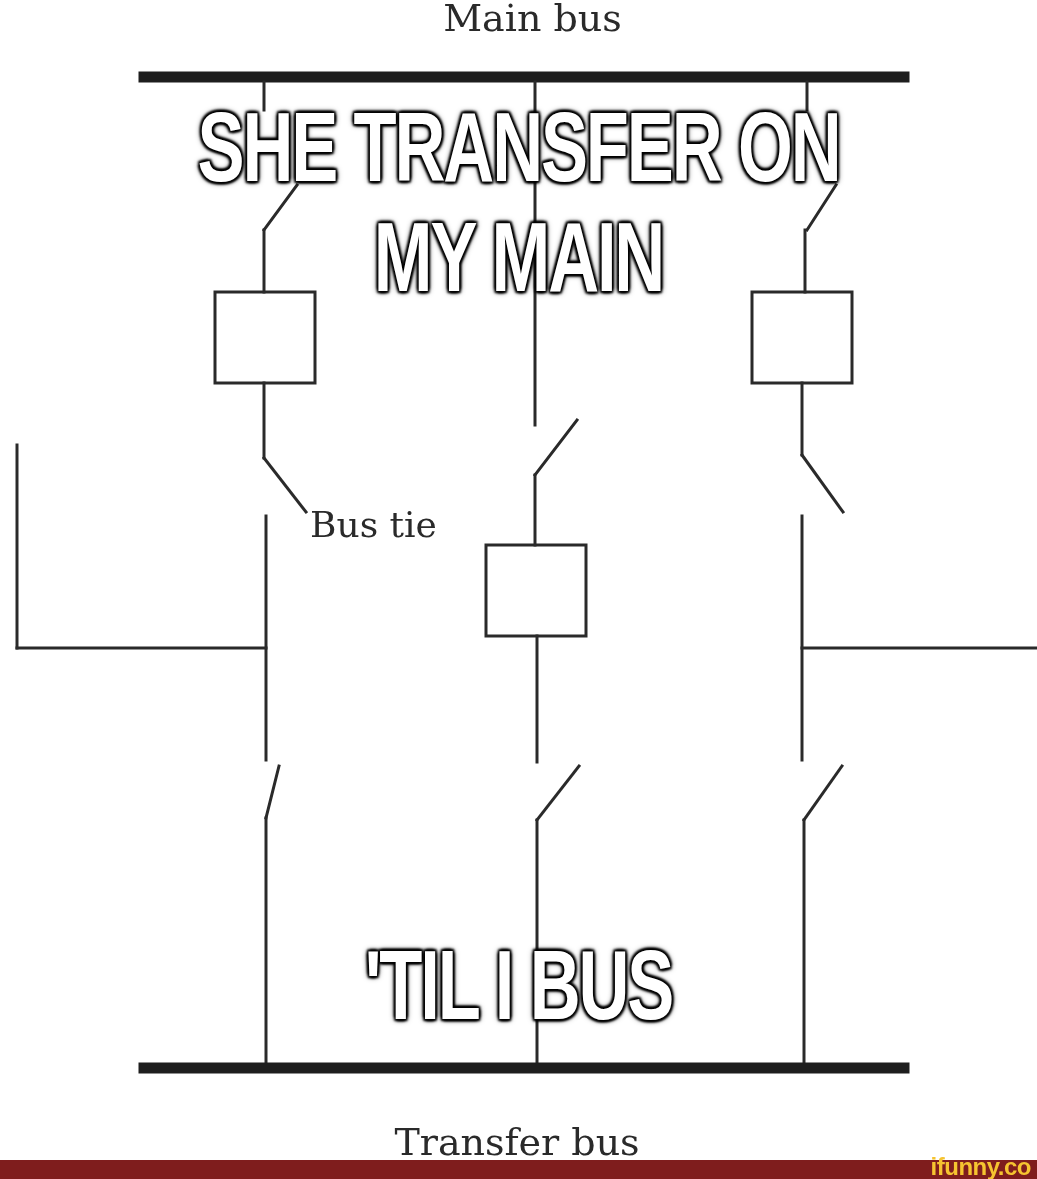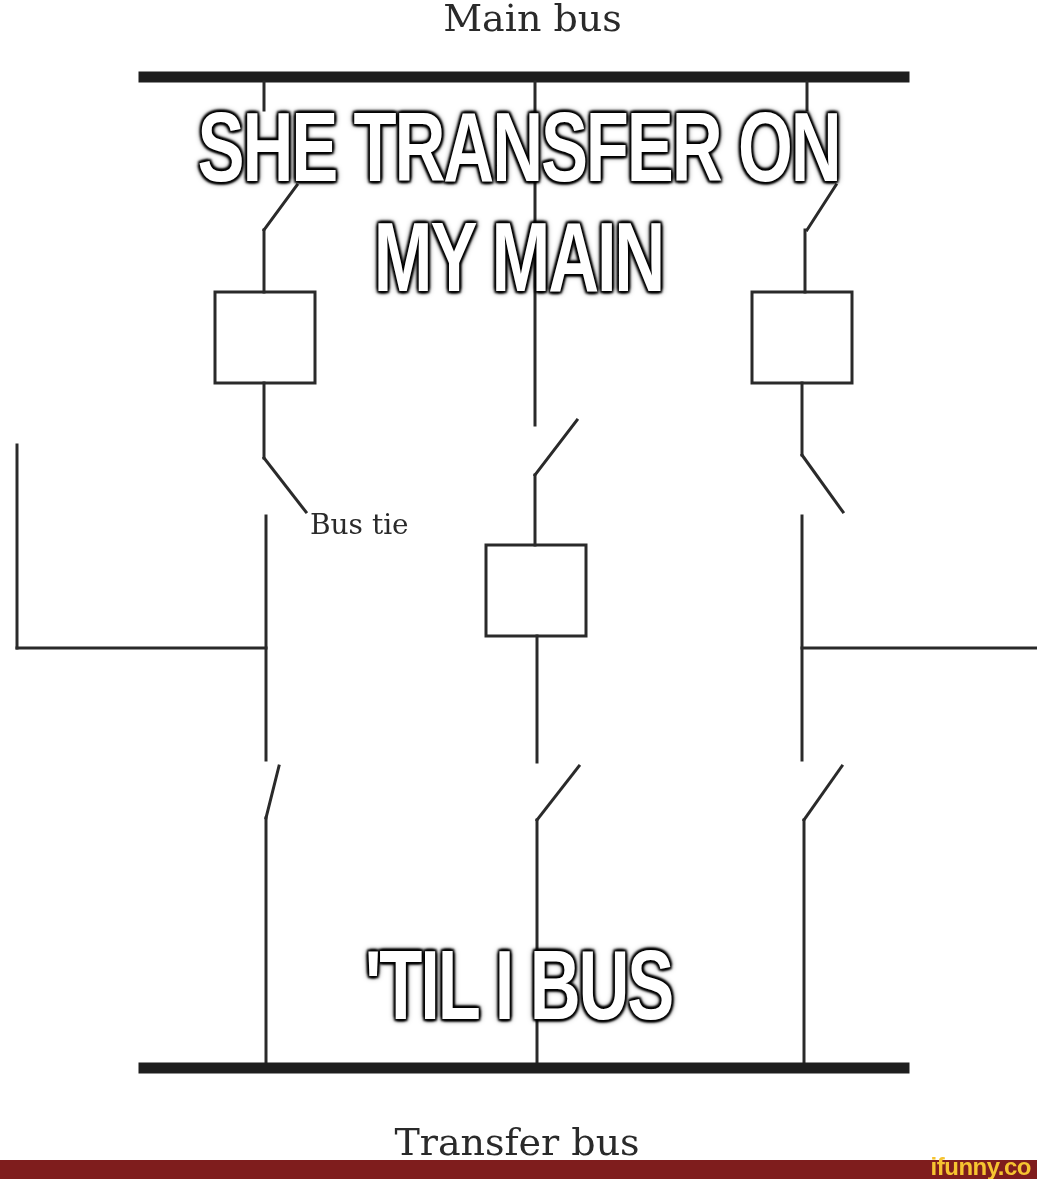--- a/index.html
+++ b/index.html
@@ -1,21 +1,21 @@
 <!DOCTYPE html>
 <html><head>
 <meta charset="utf-8">
 <style>
   html,body{margin:0;padding:0;background:#fff;}
   body{width:1037px;height:1179px;position:relative;overflow:hidden;font-family:"Liberation Serif",serif;}
   .diagram{position:absolute;left:14px;top:0;width:1037px;height:1160px;}
   .label{position:absolute;color:#2a2a2a;font-family:"DejaVu Serif","Liberation Serif",serif;}
   .main-bus-label{left:0;width:1037px;text-align:center;top:-4px;font-size:38px;}
   .transfer-bus-label{left:0;width:1006px;text-align:center;top:1120px;font-size:38px;}
-  .tie-label{left:296px;top:498px;font-size:28px;line-height:54px;}
+  .tie-label{left:296px;top:498px;font-size:36px;line-height:54px;}
   .caption{position:absolute;left:0;width:1037px;text-align:center;font-family:"Liberation Sans","DejaVu Sans",sans-serif;font-weight:bold;color:#fff;letter-spacing:-3px;transform:scaleX(0.72);transform-origin:center;
     text-shadow:0 0 4px #000,0 0 4px #000,2px 2px 3px #000,-2px -2px 3px #000,2px -2px 3px #000,-2px 2px 3px #000,0 0 8px #000;}
   .caption-top{top:92px;font-size:98px;line-height:110px;}
   .caption-bottom{top:930px;font-size:98px;line-height:110px;}
   .footer{position:absolute;left:0;top:1160px;width:1037px;height:19px;background:#7f1d1d;}
   .watermark{position:absolute;right:6px;top:-5px;color:#f6c430;font-family:"Liberation Sans","DejaVu Sans",sans-serif;font-weight:bold;font-size:24px;line-height:24px;letter-spacing:-0.5px;}
 </style>
 </head>
 <body>
 

